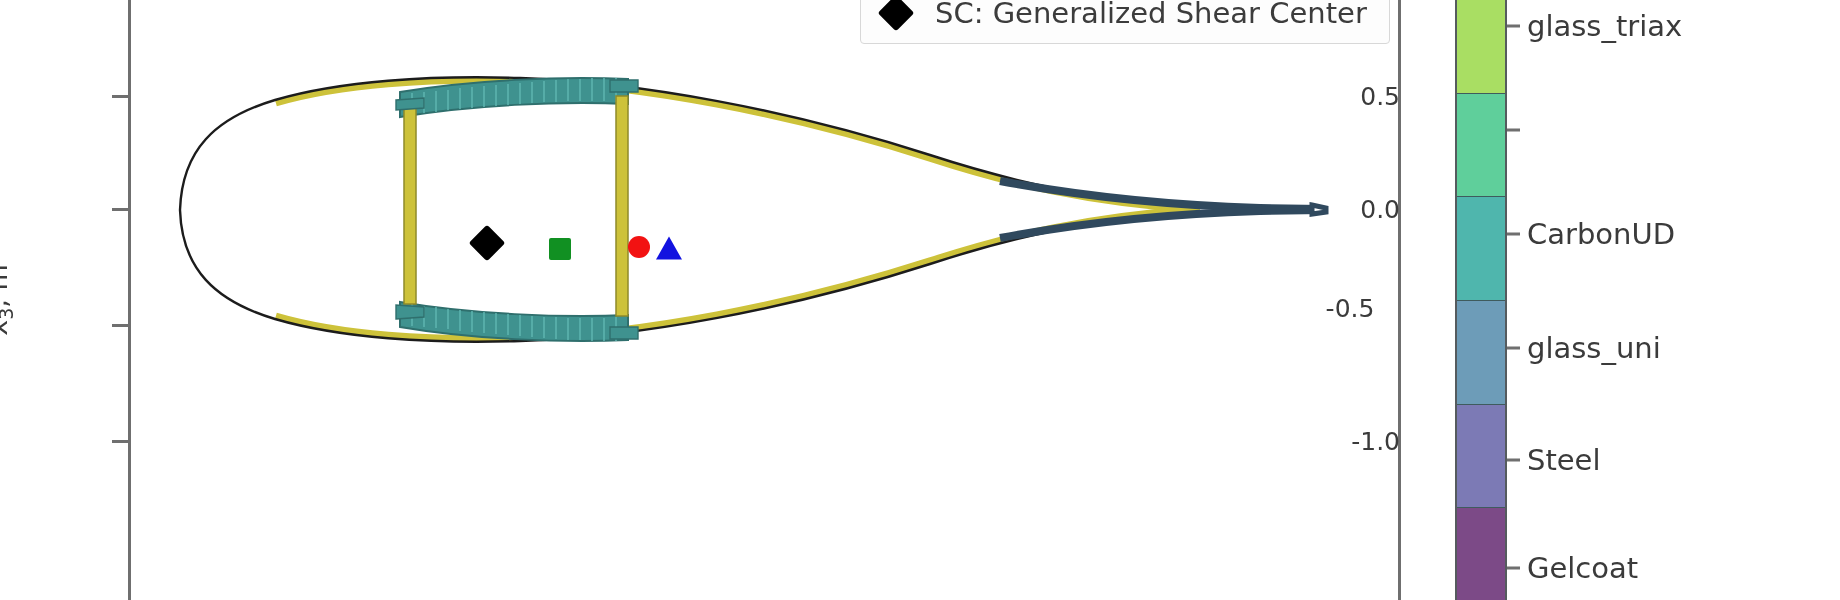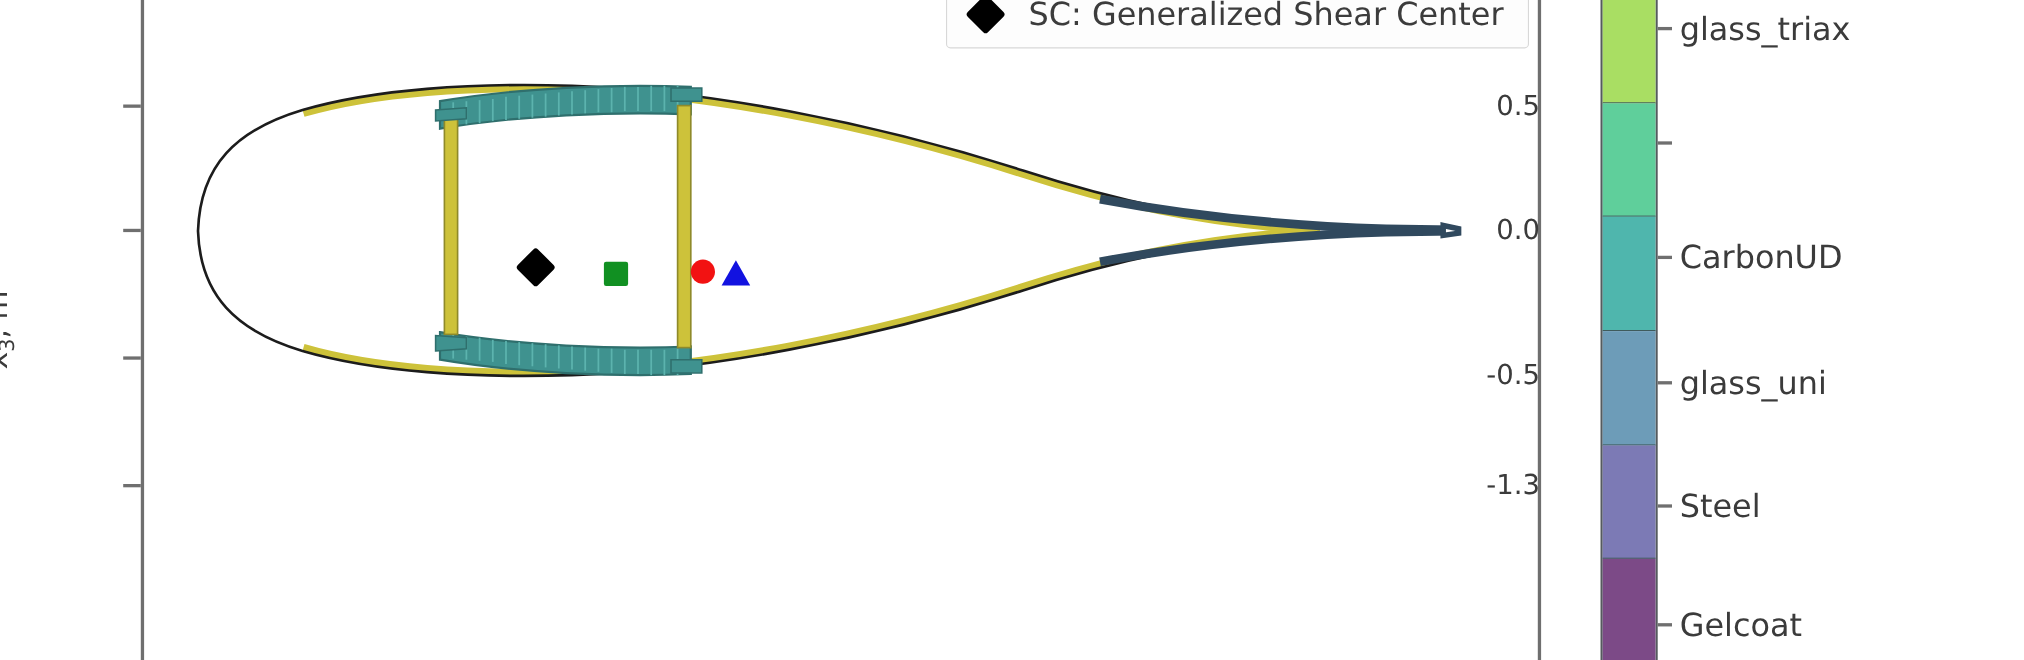--- a/index.html
+++ b/index.html
@@ -197,24 +197,24 @@
       <span>x</span><sub>3</sub><span>, m</span>
     </div>
 
     <div class="ytick" style="top:95px;"></div>
     <div class="ytick-label" style="top:96px;">0.5</div>
 
     <div class="ytick" style="top:208px;"></div>
     <div class="ytick-label" style="top:209px;">0.0</div>
 
     <div class="ytick" style="top:324px;"></div>
-    <div class="ytick-label" style="top:341px;">-0.5</div>
+    <div class="ytick-label" style="top:308px;text-align:center;">-0.5</div>
 
     <div class="ytick" style="top:440px;"></div>
-    <div class="ytick-label" style="top:441px;">-1.3</div>
+    <div class="ytick-label" style="top:441px;">-1.0</div>
 
     <svg class="plot-svg" width="1400" height="600" viewBox="0 0 1400 600">
       <defs>
         <clipPath id="airfoilClip">
           <path d="M 180,210 C 182,150 215,118 275,100 C 340,81 430,75 520,78 C 640,82 790,110 930,155
                    C 1010,181 1090,200 1200,207 L 1320,209 L 1200,212 C 1090,219 1010,238 930,264
                    C 790,309 640,337 520,341 C 430,344 340,338 275,319 C 215,301 182,269 180,210 Z"></path>
         </clipPath>
       </defs>
 

